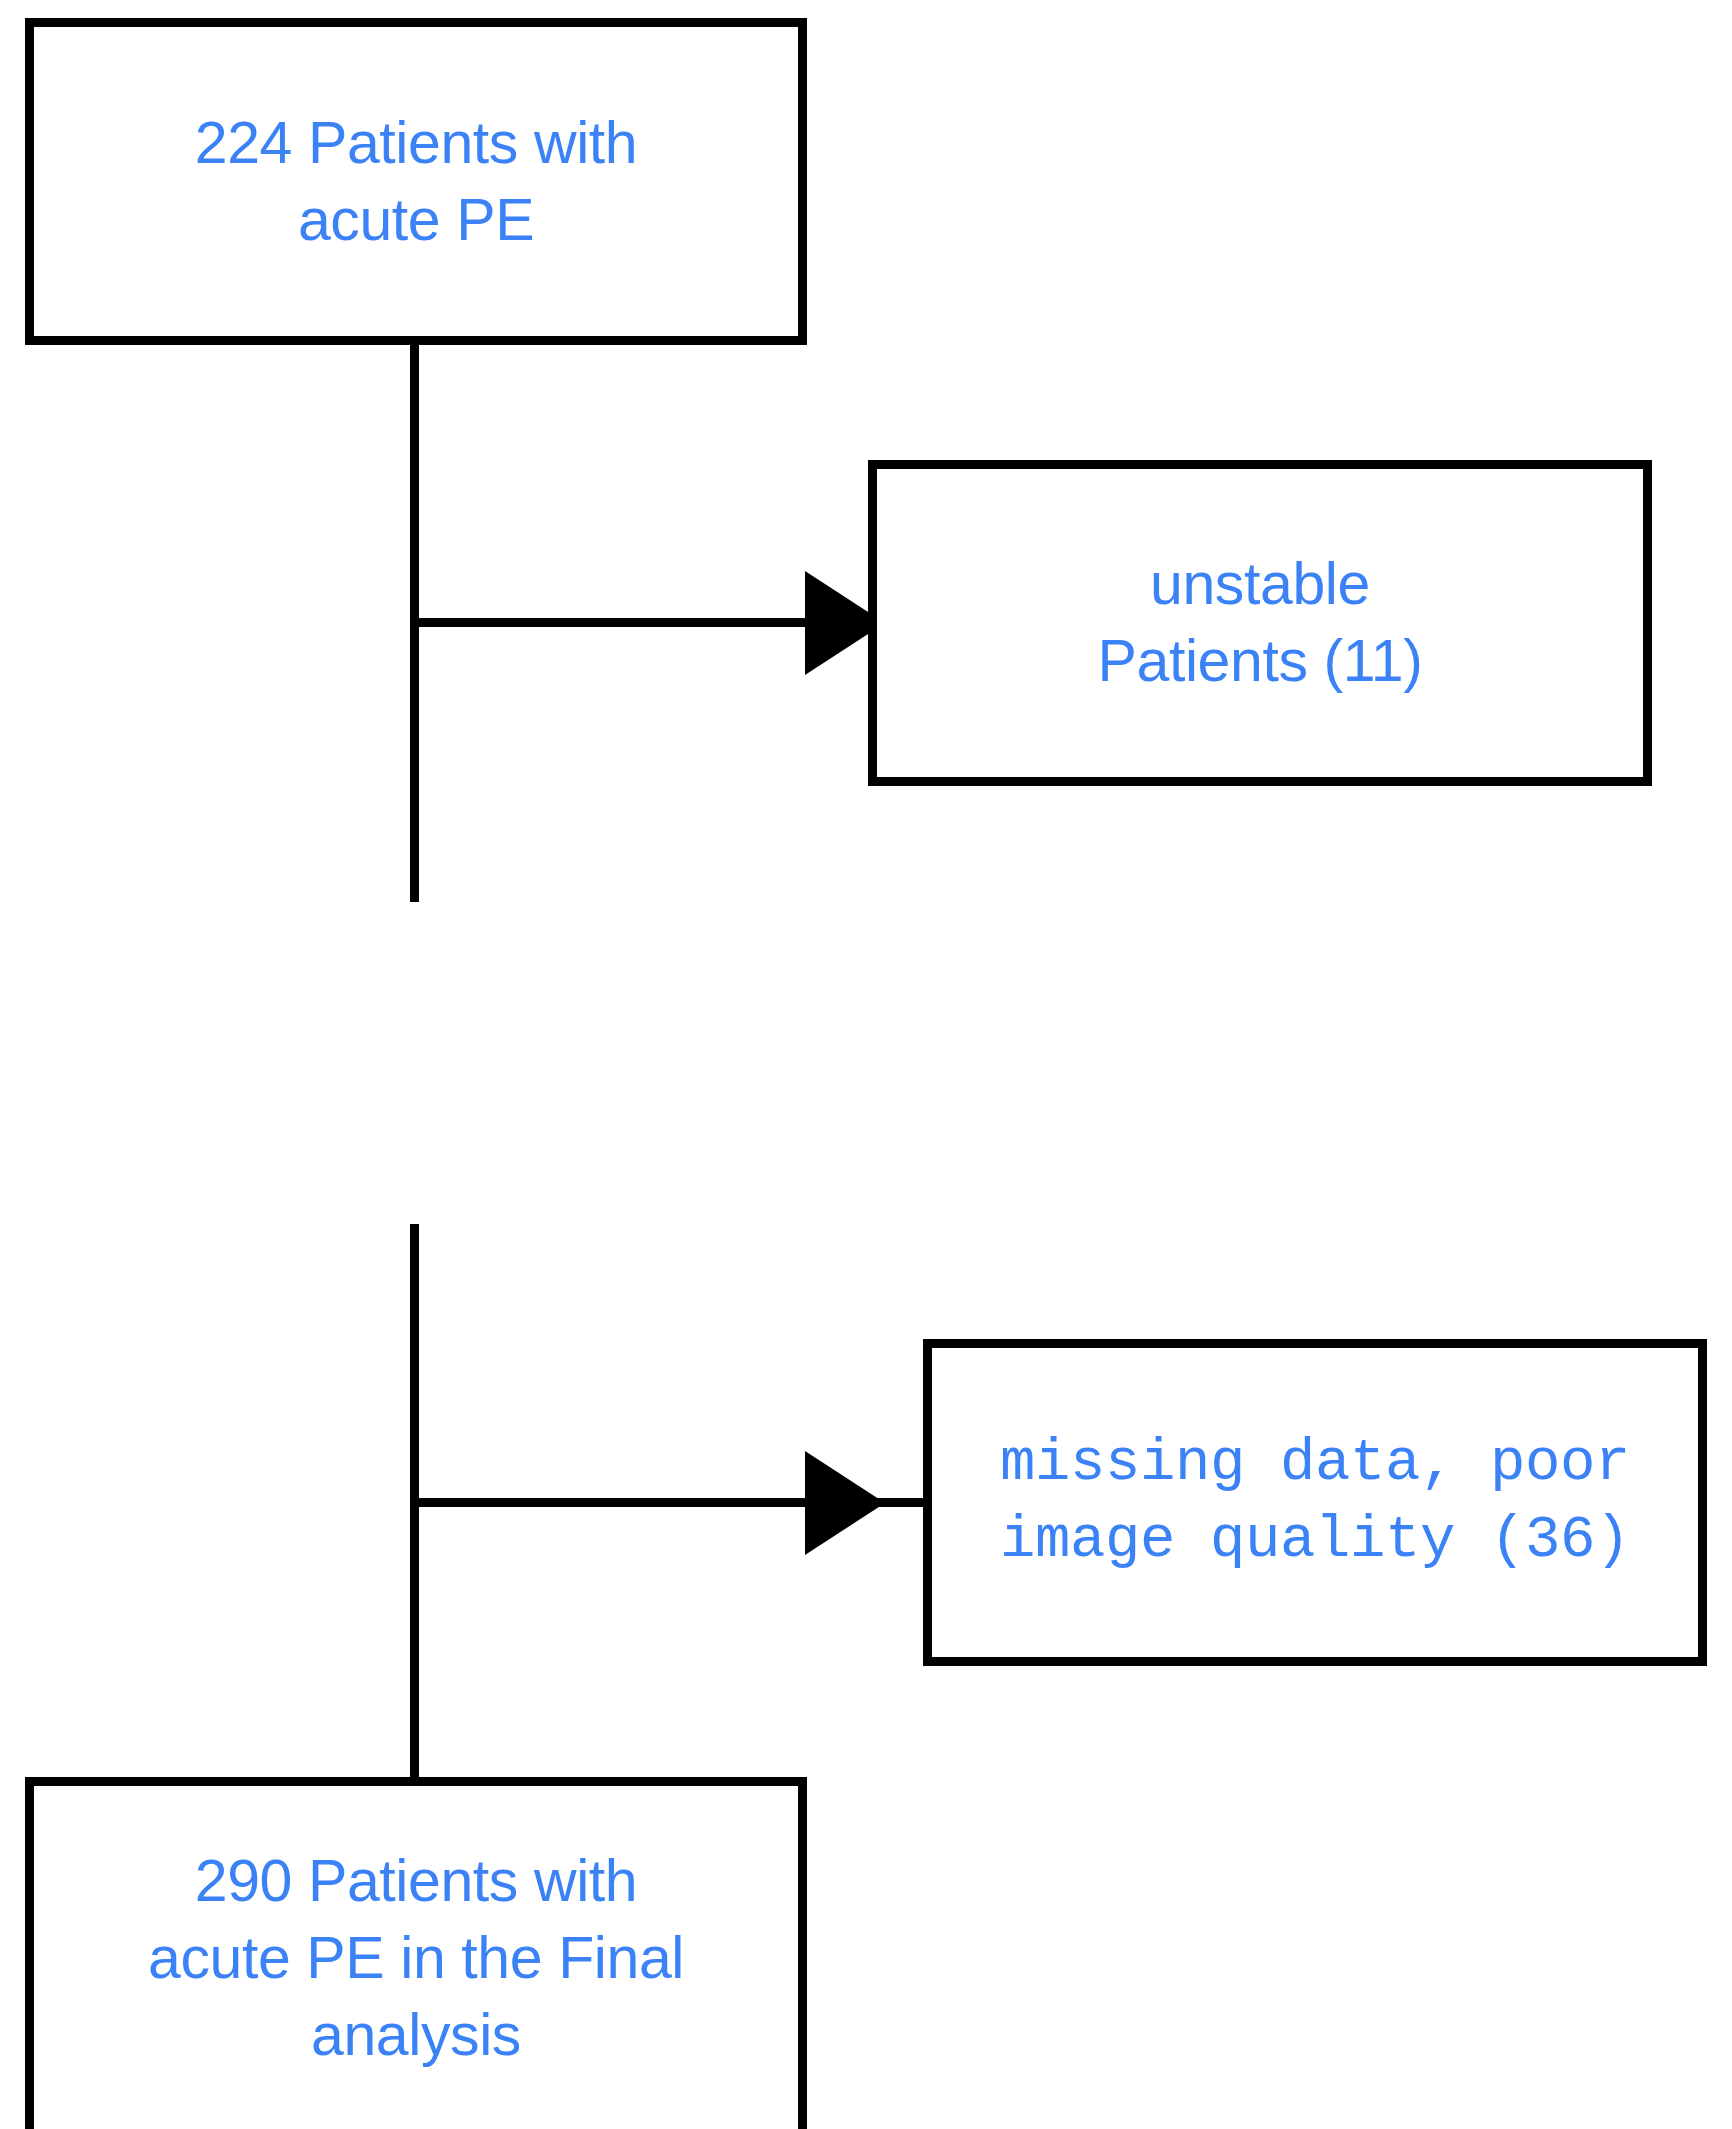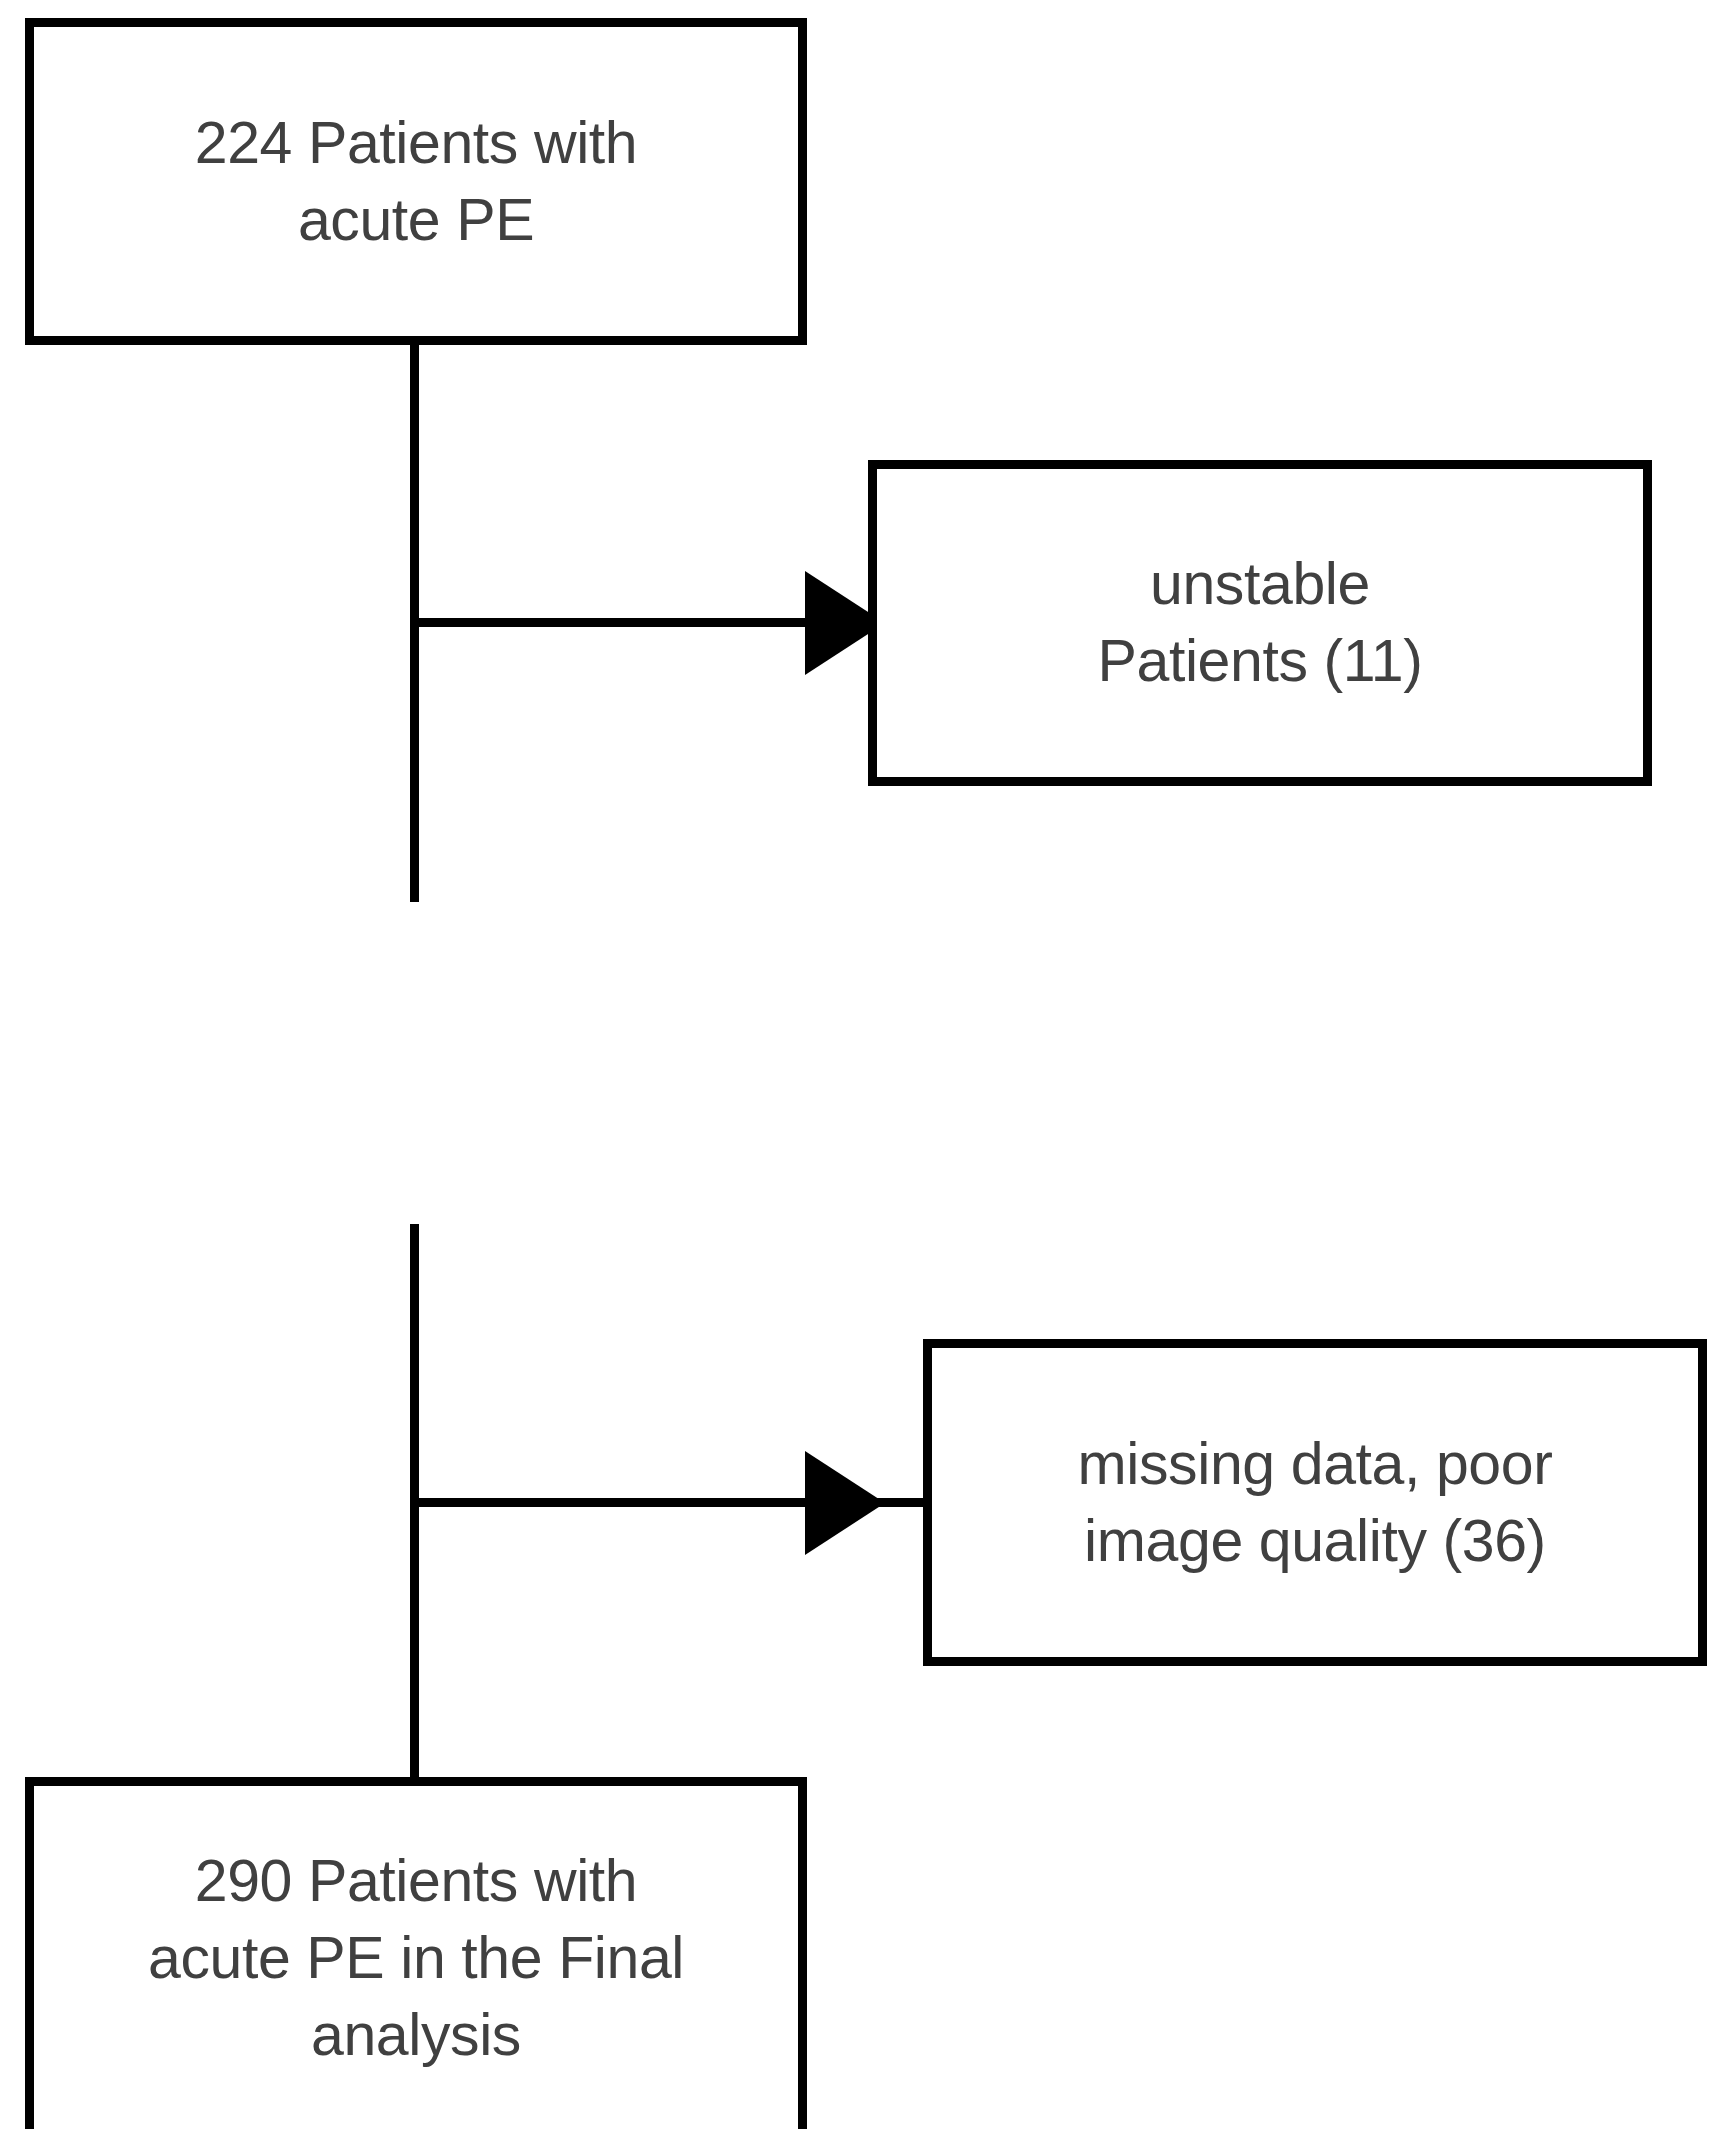--- a/index.html
+++ b/index.html
@@ -26,30 +26,30 @@
     flex-direction: column;
     align-items: center;
     justify-content: center;
     text-align: center;
     color: #000000;
   }
   .node-text {
     font-size: 59px;
     line-height: 1.30;
     letter-spacing: -0.4px;
-    color: #404040;
+    color: #3b82f6;
     white-space: pre-line;
     padding: 0 23px;
     font-weight: 400;
   }
   
   #box-cohort        { left: 25px;   top: 18px;   width: 782px; height: 327px; }
   #box-unstable      { left: 868px; top: 460px;  width: 784px; height: 326px; }
   #box-assessment    { left: 25px;   top: 898px; width: 782px; height: 329px; }
-  #box-excluded      { left: 923px; top: 1339px; width: 784px; height: 327px; }
+  #box-excluded      { left: 923px; top: 1339px; width: 784px; height: 327px; font-family: Liberation Mono, monospace; }
   #box-final         { left: 25px;   top: 1777px; width: 782px; height: 363px; }
 
   
   .spine {
     position: absolute;
     background: #000000;
     width: 9px;
   }
   #spine-1 { left: 410px; top: 342px;  height: 560px; }   
   #spine-2 { left: 410px; top: 1224px; height: 557px; }   

